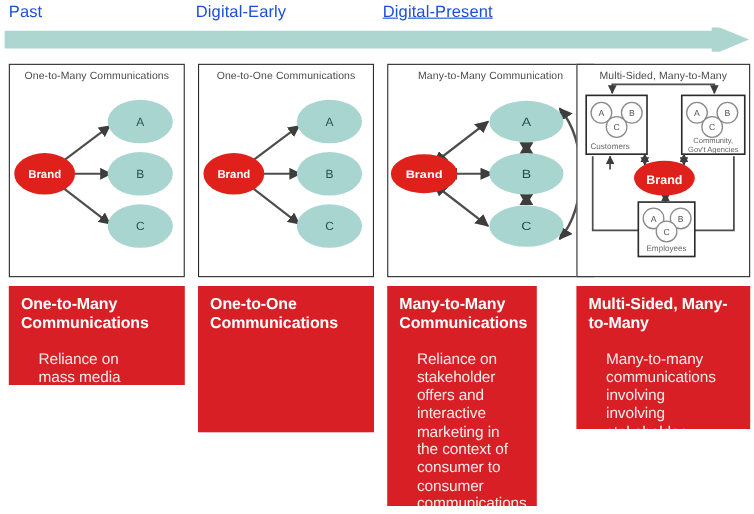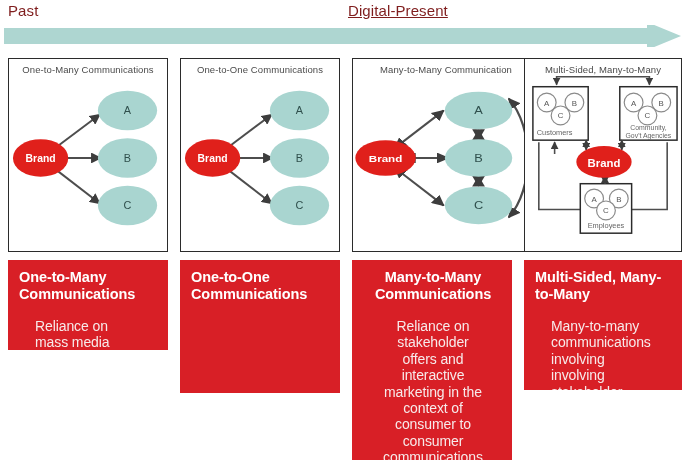--- a/index.html
+++ b/index.html
@@ -2,21 +2,21 @@
 <html><head>
 <meta charset="utf-8">
 <style>
   html,body{margin:0;padding:0;background:#ffffff;}
   body{width:685px;height:467px;position:relative;overflow:hidden;
        font-family:"Liberation Sans",sans-serif;color:#1a1a1a;}
 
   .stage{position:absolute;left:0;top:0;width:685px;height:467px;}
 
   
-  .tl-label{position:absolute;top:2px;font-size:15px;color:#7f1d1d;
+  .tl-label{position:absolute;top:2px;font-size:15px;color:#1d4ed8;
             letter-spacing:0.1px;white-space:nowrap;}
 
   
   .tl-arrow{position:absolute;left:4px;top:25px;width:677px;height:22px;}
 
   
   .panel{position:absolute;background:#ffffff;border:1.3px solid #2b2b2b;
          box-sizing:border-box;}
   .panel-title{position:absolute;top:5px;left:0;width:100%;text-align:center;
                font-size:9.5px;color:#4a4a4a;letter-spacing:0.1px;
@@ -30,20 +30,21 @@
               letter-spacing:-0.1px;margin:0 0 1px 0;}
   .card-body{font-size:14px;line-height:1.17;letter-spacing:-0.1px;
              color:#f7eaea;margin:16px;}
 </style>
 </head>
 <body>
 
 <div class="stage">
 
   <div class="tl-label" style="left:8px;">Past</div>
+  <div class="tl-label" style="left:178px;">Digital-Early</div>
   <div class="tl-label" style="left:348px;text-decoration:underline;">Digital-Present</div>
 
   <svg class="tl-arrow" viewBox="0 0 677 22">
     <path d="M0,3 L643,3 L643,-3 L677,11 L643,25 L643,19 L0,19 Z" fill="#aed6d1"></path>
   </svg>
 
   <div class="panel" style="left:8px;top:58px;width:160px;height:194px;">
     <div class="panel-title">One-to-Many Communications</div>
     <svg viewBox="0 0 160 194" preserveAspectRatio="none">
       <defs>
@@ -172,21 +173,21 @@
 
   <div class="card" style="left:8px;top:260px;width:160px;height:90px;">
     <p class="card-title">One-to-Many Communications</p>
     <p class="card-body">Reliance on mass media advertising</p>
   </div>
 
   <div class="card" style="left:180px;top:260px;width:160px;height:133px;">
     <p class="card-title">One-to-One Communications</p>
   </div>
 
-  <div class="card" style="left:352px;top:260px;width:160px;height:200px;text-align:center;">
+  <div class="card" style="left:352px;top:260px;width:136px;height:200px;">
     <p class="card-title">Many-to-Many Communications</p>
     <p class="card-body">Reliance on stakeholder offers and interactive marketing in the context of consumer to consumer communications</p>
   </div>
 
   <div class="card" style="left:524px;top:260px;width:158px;height:130px;">
     <p class="card-title">Multi-Sided, Many-to-Many</p>
     <p class="card-body">Many-to-many communications involving involving stakeholder groups</p>
   </div>
 
 </div>

